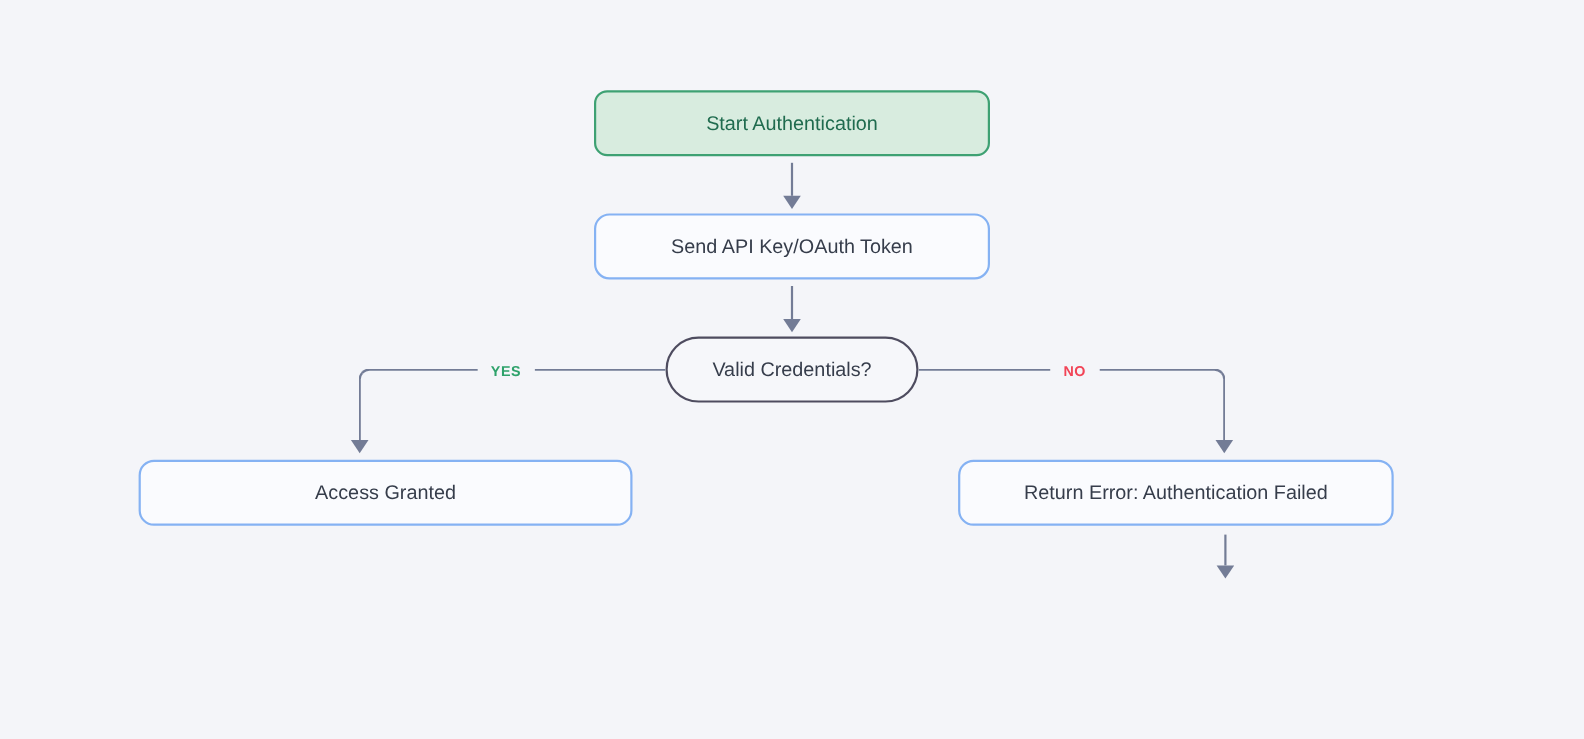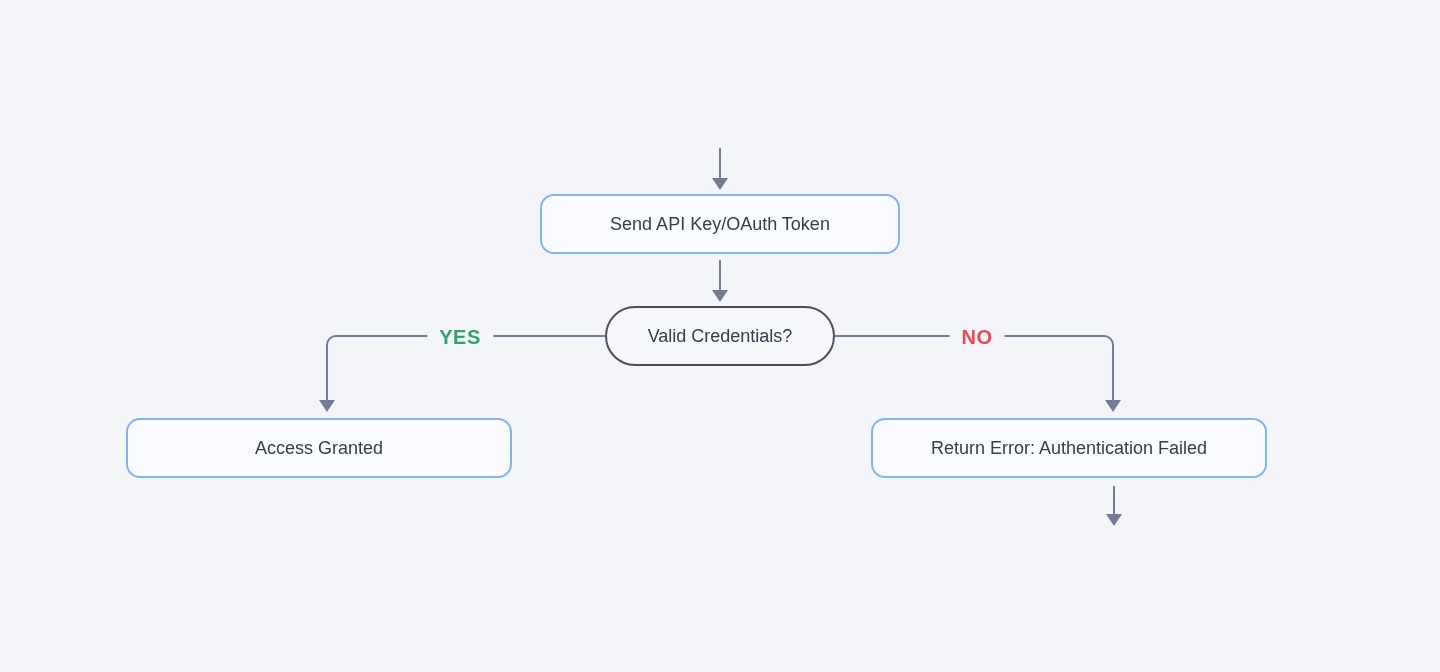--- a/index.html
+++ b/index.html
@@ -50,21 +50,21 @@
     color:var(--text);
   }
   .node-send{left:540px;top:194px;width:360px;height:60px;}
   .node-decision{
     left:605px;top:306px;width:230px;height:60px;
     border-radius:30px;
     background:var(--decision-fill);
     border-color:var(--decision-border);
     color:var(--text);
   }
-  .node-access{left:126px;top:418px;width:386px;height:60px;}
+  .node-access{left:126px;top:418px;width:449px;height:60px;}
   .node-error{left:871px;top:418px;width:396px;height:60px;}
   .node-log{left:917px;top:530px;width:396px;height:60px;}
 
   .vline{position:absolute;width:2px;background:var(--line);}
   .head-down{
     position:absolute;width:0;height:0;
     border-left:8px solid transparent;
     border-right:8px solid transparent;
     border-top:12px solid var(--line);
   }
@@ -81,31 +81,34 @@
     border-top:2px solid var(--line);
     border-right:2px solid var(--line);
     border-top-right-radius:10px;
   }
   .edge-label{
     position:absolute;
     transform:translate(-50%,-50%);
     background:var(--bg);
     padding:0 12px;
     font-weight:bold;
-    font-size:20px;
+    font-size:13px;
     letter-spacing:.5px;
   }
   .label-yes{left:460px;top:337px;color:var(--yes);}
   .label-no{left:977px;top:337px;color:var(--no);}
 </style>
 </head>
 <body>
 
 <div id="canvas">
 
+  <div class="node node-start">
+    <span>Start Authentication</span>
+  </div>
 
   <div class="node node-decision">
     <span>Valid Credentials?</span>
   </div>
 
   <div class="node process node-send">
     <span>Send API Key/OAuth Token</span>
   </div>
 
   <div class="node process node-access">

